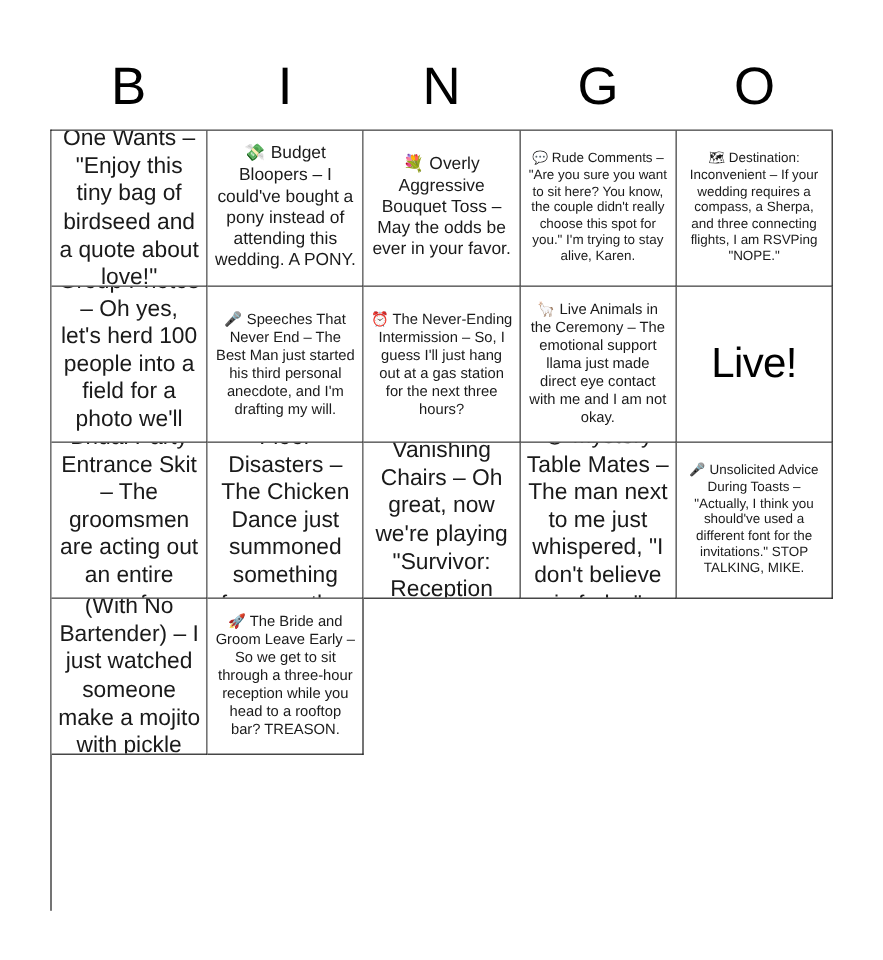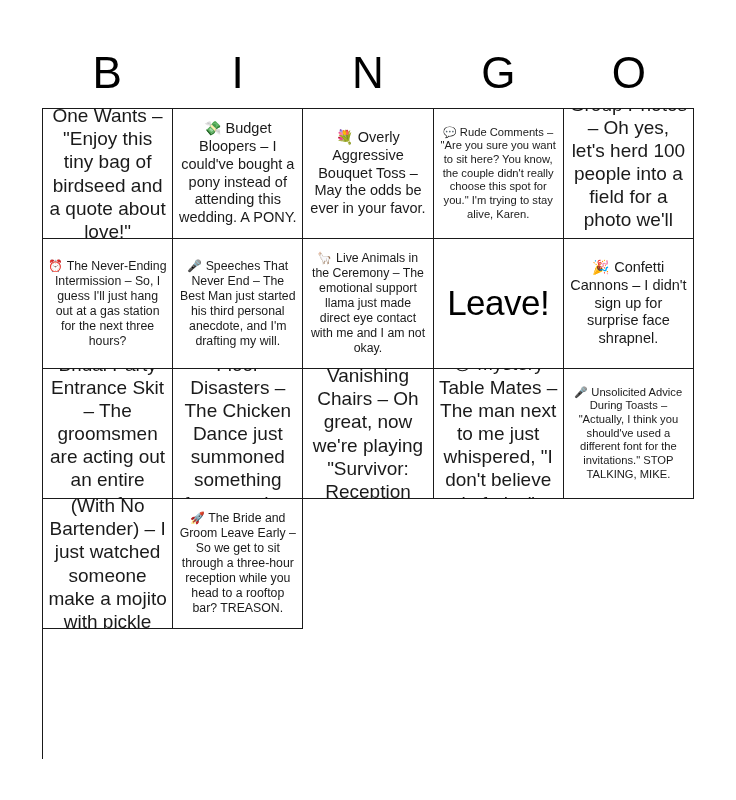--- a/index.html
+++ b/index.html
@@ -98,36 +98,36 @@
       <div class="cell">
         <span class="cell-text s-lg"><span class="emj">💸</span> Budget Bloopers – I could've bought a pony instead of attending this wedding. A PONY.</span>
       </div>
       <div class="cell">
         <span class="cell-text s-lg"><span class="emj">💐</span> Overly Aggressive Bouquet Toss – May the odds be ever in your favor.</span>
       </div>
       <div class="cell">
         <span class="cell-text s-xs"><span class="emj">💬</span> Rude Comments – "Are you sure you want to sit here? You know, the couple didn't really choose this spot for you." I'm trying to stay alive, Karen.</span>
       </div>
       <div class="cell">
+        <span class="cell-text s-xs"><span class="emj">🗺</span> Destination: Inconvenient – If your wedding requires a compass, a Sherpa, and three connecting flights, I am RSVPing "NOPE."</span>
+      </div>
+      <div class="cell">
         <span class="cell-text s-md"><span class="emj">📸</span> "Fun" Group Photos – Oh yes, let's herd 100 people into a field for a photo we'll never see again.</span>
+      </div>
+      <div class="cell">
+        <span class="cell-text s-sm"><span class="emj">🎤</span> Speeches That Never End – The Best Man just started his third personal anecdote, and I'm drafting my will.</span>
       </div>
       <div class="cell">
         <span class="cell-text s-sm"><span class="emj">⏰</span> The Never-Ending Intermission – So, I guess I'll just hang out at a gas station for the next three hours?</span>
       </div>
       <div class="cell">
-        <span class="cell-text s-sm"><span class="emj">🎤</span> Speeches That Never End – The Best Man just started his third personal anecdote, and I'm drafting my will.</span>
-      </div>
-      <div class="cell">
         <span class="cell-text s-sm"><span class="emj">🦙</span> Live Animals in the Ceremony – The emotional support llama just made direct eye contact with me and I am not okay.</span>
       </div>
       <div class="cell free-cell">
-        <span class="cell-text s-xl">Leave!</span>
-      </div>
-      <div class="cell">
-        <span class="cell-text s-lg"><span class="emj">🎉</span> Confetti Cannons – I didn't sign up for surprise face shrapnel.</span>
+        <span class="cell-text s-xl">Live!</span>
       </div>
       <div class="cell">
         <span class="cell-text s-md"><span class="emj">🐱🐲</span> The Bridal Party Entrance Skit – The groomsmen are acting out an entire scene from Shrek.</span>
       </div>
       <div class="cell">
         <span class="cell-text s-md"><span class="emj">🐓</span> Dance Floor Disasters – The Chicken Dance just summoned something from another realm.</span>
       </div>
       <div class="cell">
         <span class="cell-text s-md"><span class="emj">✨</span> Magical Vanishing Chairs – Oh great, now we're playing "Survivor: Reception Edition."</span>
       </div>

